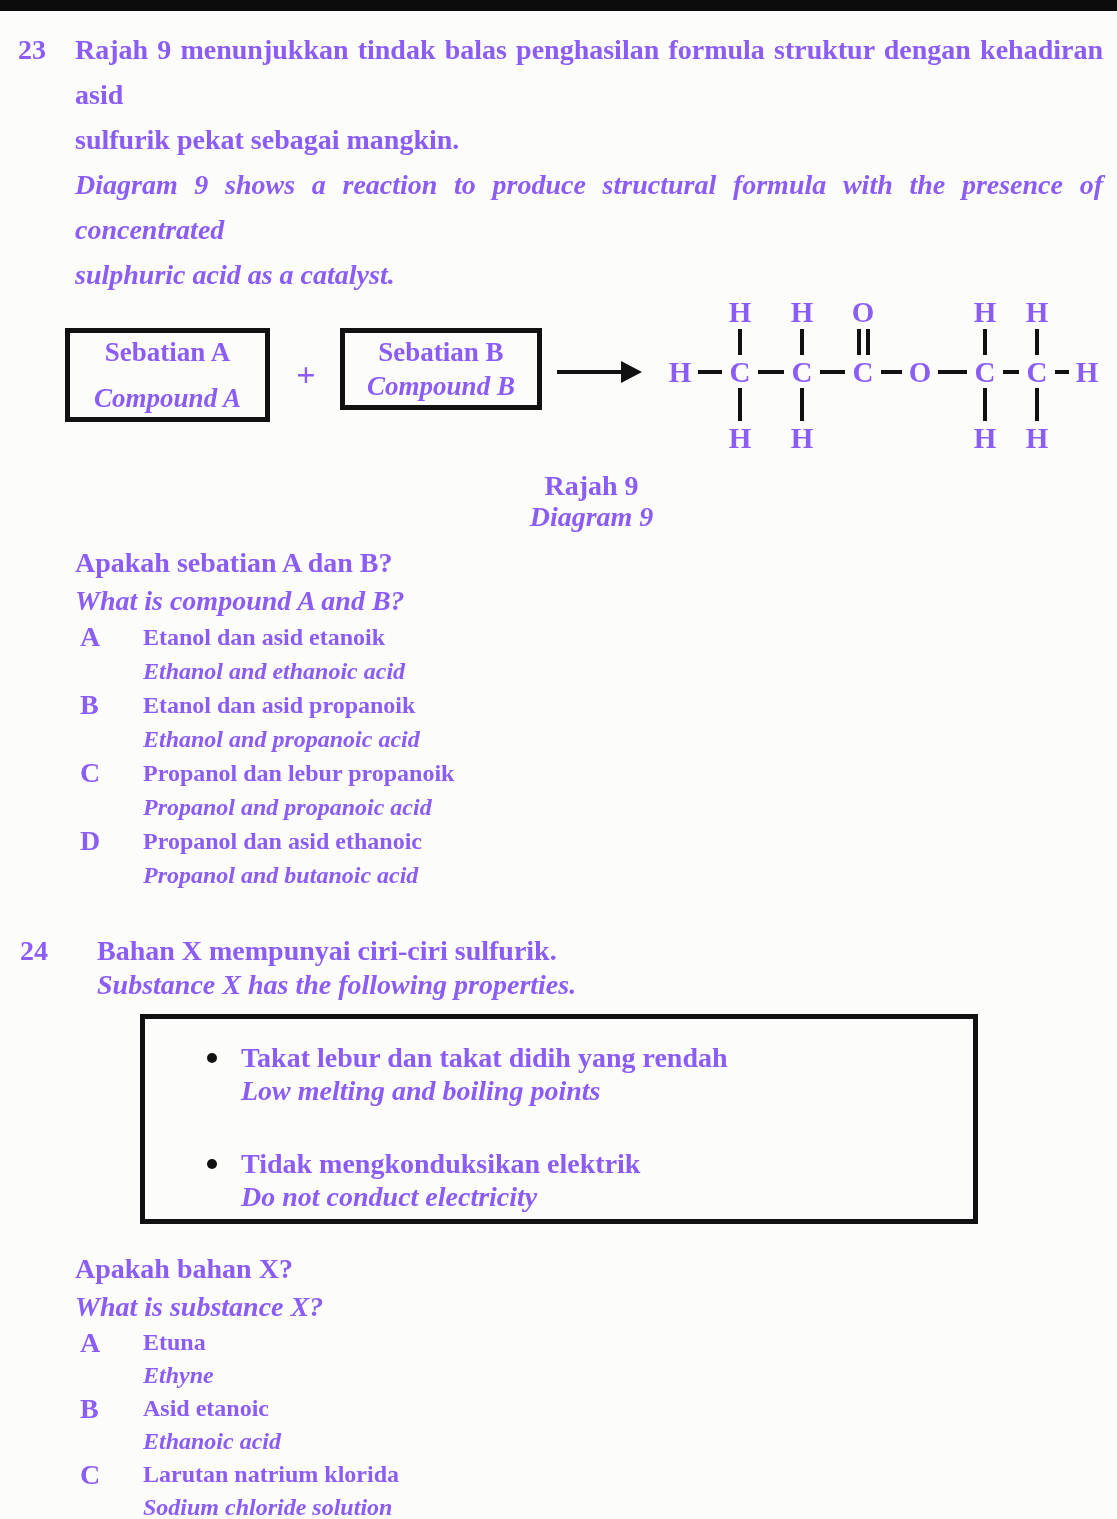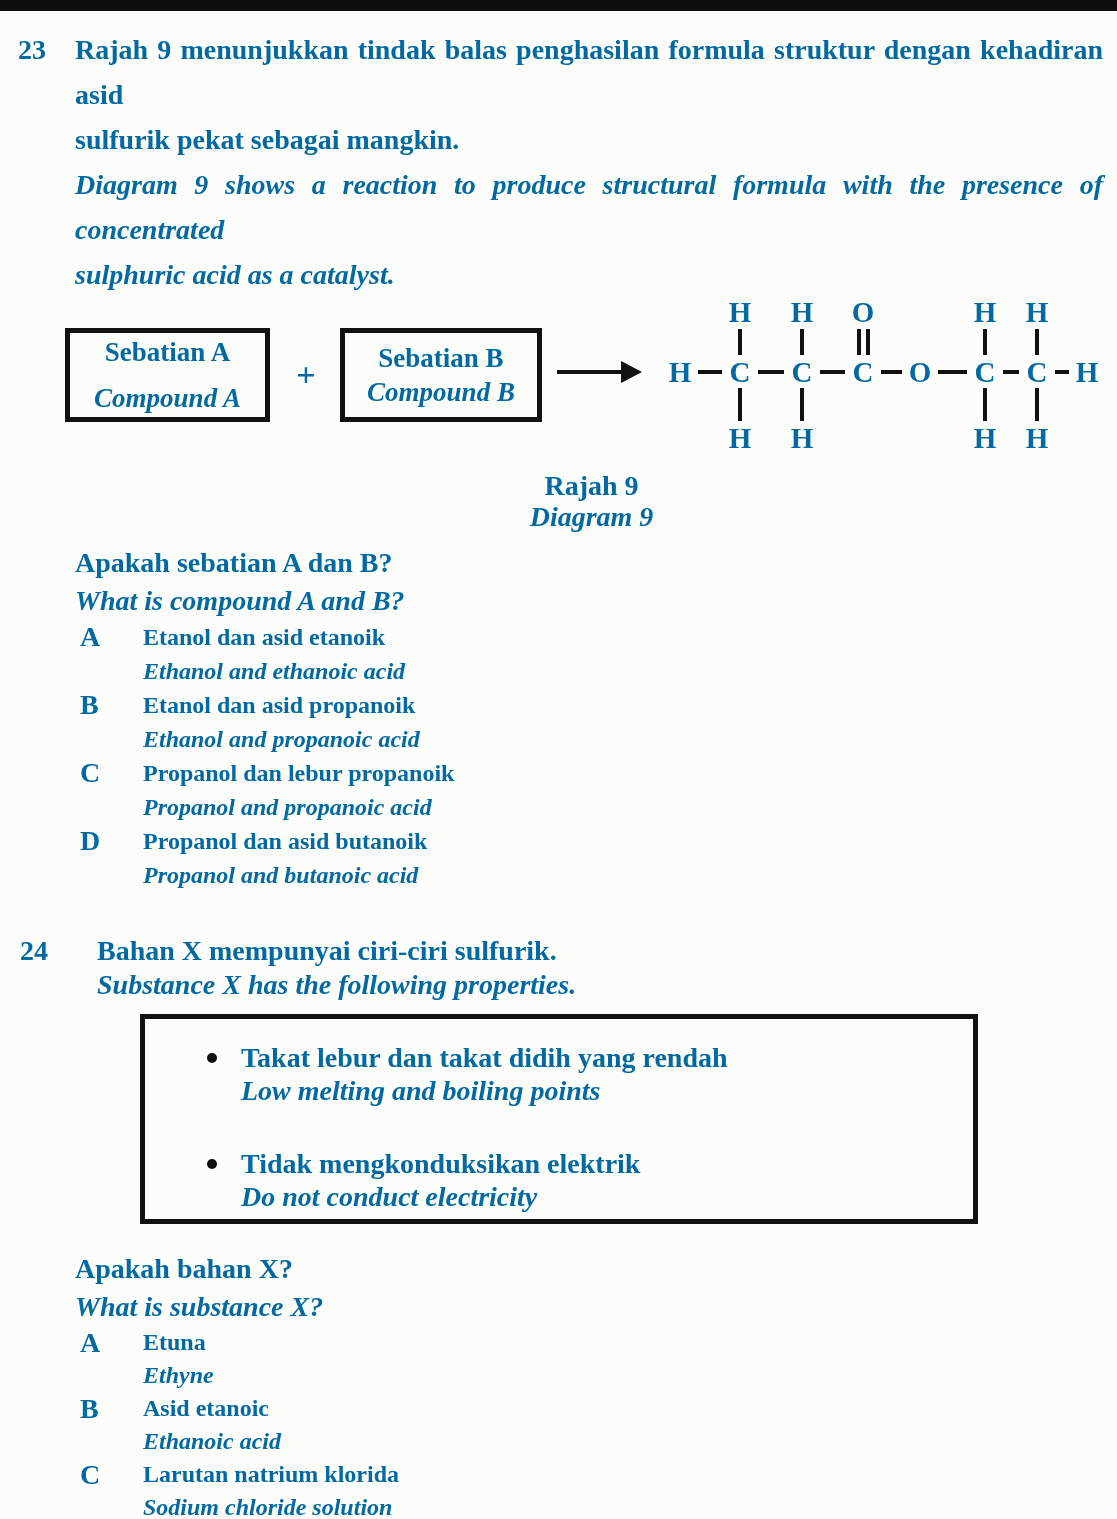--- a/index.html
+++ b/index.html
@@ -1,21 +1,21 @@
 <!DOCTYPE html>
 <html><head>
 <meta charset="utf-8">
 <style>
   html,body{margin:0;padding:0;background:#e8e8e8;}
   .page{
     position:relative;
     width:1117px;height:1519px;
     margin:0 auto;
     background:#fcfcfb;
-    color:#0369a1;
+    color:#8b5cf6;
     font-family:"Liberation Serif","DejaVu Serif",serif;
     font-weight:700;
     overflow:hidden;
   }
   .topbar{position:absolute;top:0;left:0;width:100%;height:11px;background:#0c0c0c;}
 
   
   .q-block{position:relative;display:flex;}
   .q-num{flex:0 0 57px;padding-left:18px;font-size:28px;line-height:45px;}
   .q-body{width:1028px;font-size:28px;line-height:45px;}
@@ -25,21 +25,21 @@
 
   
   .figure{position:relative;height:175px;margin-top:-12px;}
   .rbox{
     position:absolute;box-sizing:border-box;
     border:5px solid #111;background:transparent;
     display:flex;flex-direction:column;justify-content:center;align-items:center;
     font-size:27px;line-height:34px;text-align:center;
   }
   .box-a{left:65px;top:43px;width:205px;height:94px;gap:12px;}
-  .box-b{left:340px;top:43px;width:202px;height:94px;}
+  .box-b{left:340px;top:43px;width:202px;height:82px;}
   .plus{position:absolute;left:306px;top:90px;transform:translate(-50%,-50%);font-size:34px;}
   .arrow-line{position:absolute;left:557px;top:85px;width:66px;height:4px;background:#111;}
   .arrow-head{
     position:absolute;left:621px;top:76px;width:0;height:0;
     border-left:21px solid #111;border-top:11px solid transparent;border-bottom:11px solid transparent;
   }
   .molecule{position:absolute;left:0;top:0;width:100%;height:100%;}
   .atom{
     position:absolute;transform:translate(-50%,-50%);
     font-size:29px;font-weight:700;letter-spacing:0;
@@ -169,21 +169,21 @@
     <div class="opt-row">
       <span class="opt-letter">C</span>
       <div class="opt-texts">
         <div class="ms">Propanol dan lebur propanoik</div>
         <div class="en">Propanol and propanoic acid</div>
       </div>
     </div>
     <div class="opt-row">
       <span class="opt-letter">D</span>
       <div class="opt-texts">
-        <div class="ms">Propanol dan asid butanoik</div>
+        <div class="ms">Propanol dan asid ethanoic</div>
         <div class="en">Propanol and butanoic acid</div>
       </div>
     </div>
   </div>
 
   <div class="q-block q24-head">
     <div class="q-num">24</div>
     <div class="q-body">
       <div class="ms">Bahan X mempunyai ciri-ciri sulfurik.</div>
       <div class="en">Substance X has the following properties.</div>

